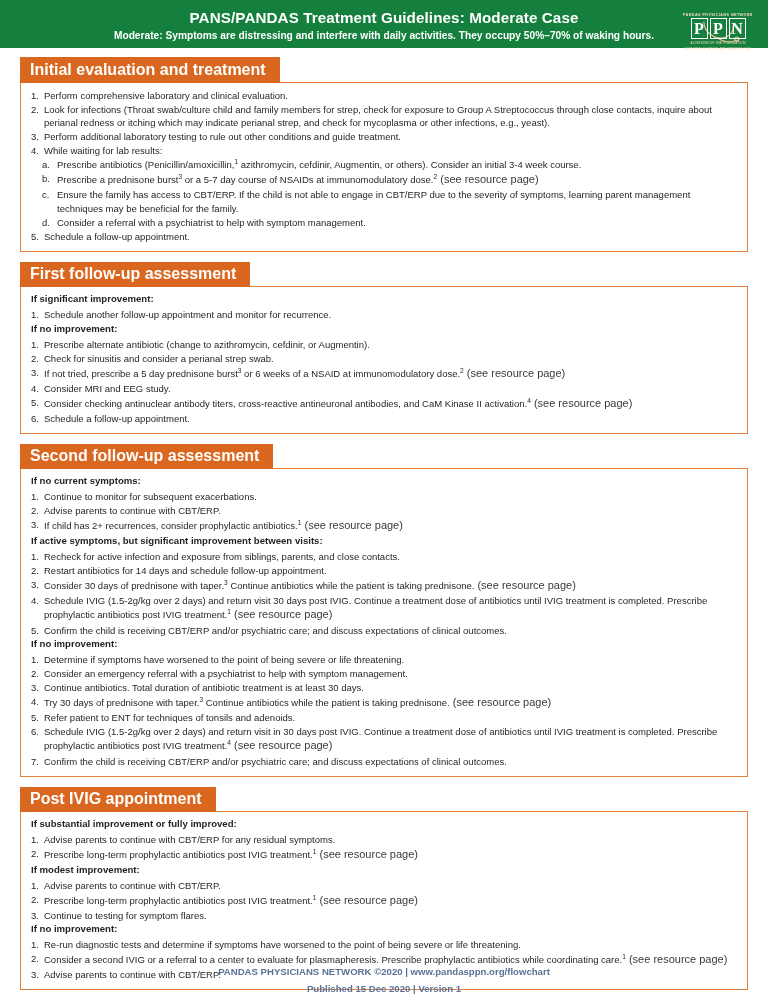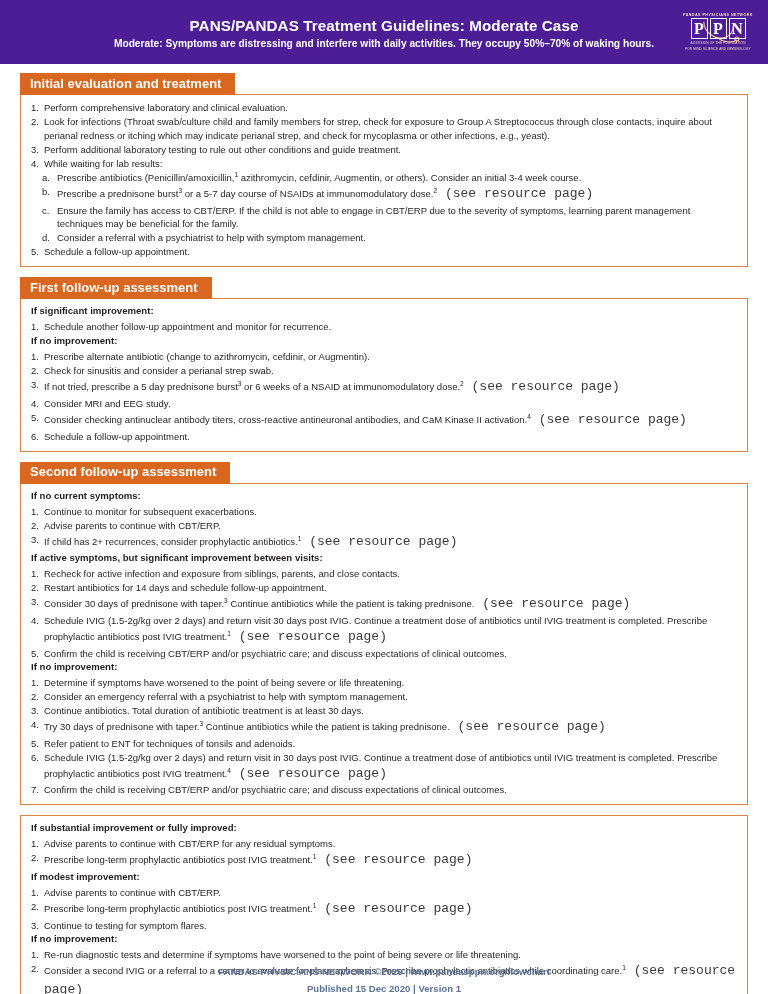--- a/index.html
+++ b/index.html
@@ -11,22 +11,22 @@
     width: 768px;
     height: 994px;
     font-family: "Liberation Sans", sans-serif;
     color: #231f20;
     position: relative;
     overflow: hidden;
   }
 
   
   .header {
-    background: #4c1d95;
-    height: 64px;
+    background: #15803d;
+    height: 48px;
     position: relative;
     display: flex;
     flex-direction: column;
     align-items: center;
     justify-content: center;
     padding-top: 2px;
     box-sizing: border-box;
   }
   .header-title {
     color: #ffffff;
@@ -113,21 +113,21 @@
 
   .section {
     margin-bottom: 10px;
   }
   .section:last-of-type { margin-bottom: 0; }
 
   .section-tab {
     display: inline-block;
     background: #d9671f;
     color: #ffffff;
-    font-size: 13px;
+    font-size: 16px;
     font-weight: bold;
     padding: 3.5px 14px 4.5px 10px;
     line-height: 1.1;
     position: relative;
     z-index: 3;
     margin-bottom: -1px;
   }
   .section-body {
     border: 1px solid #e0803f;
     border-top: 1px solid #e0803f;
@@ -180,23 +180,22 @@
     top: 0;
     width: 15px;
     text-align: left;
   }
   sup {
     font-size: 6.6px;
     vertical-align: super;
     line-height: 0;
   }
   .res {
-    font-size: 13px;
+    font-size: 11px;
     color: #3a3a3a;
-    font-family: Liberation Mono, monospace;
   }
 
   
   .footer {
     position: absolute;
     left: 0;
     right: 0;
     bottom: 0;
     height: 28px;
     padding: 0 20px;
@@ -296,21 +295,21 @@
             <li class="item"><span class="marker">1.</span><span>Determine if symptoms have worsened to the point of being severe or life threatening.</span></li>
             <li class="item"><span class="marker">2.</span><span>Consider an emergency referral with a psychiatrist to help with symptom management.</span></li>
             <li class="item"><span class="marker">3.</span><span>Continue antibiotics. Total duration of antibiotic treatment is at least 30 days.</span></li>
             <li class="item"><span class="marker">4.</span><span>Try 30 days of prednisone with taper.<sup>3</sup> Continue antibiotics while the patient is taking prednisone.<span class="res"> (see resource page)</span></span></li>
             <li class="item"><span class="marker">5.</span><span>Refer patient to ENT for techniques of tonsils and adenoids.</span></li>
             <li class="item"><span class="marker">6.</span><span>Schedule IVIG (1.5-2g/kg over 2 days) and return visit in 30 days post IVIG. Continue a treatment dose of antibiotics until IVIG treatment is completed. Prescribe prophylactic antibiotics post IVIG treatment.<sup>4</sup><span class="res"> (see resource page)</span></span></li>
             <li class="item"><span class="marker">7.</span><span>Confirm the child is receiving CBT/ERP and/or psychiatric care; and discuss expectations of clinical outcomes.</span></li>
           </ol>
         </div>
       </div></div>
-    <div class="section"><div class="section-body">
+    <div class="section"><div class="section-tab">Post IVIG appointment</div><div class="section-body">
         <div class="group">
           <div class="group-label">If substantial improvement or fully improved:</div>
           <ol class="items">
             <li class="item"><span class="marker">1.</span><span>Advise parents to continue with CBT/ERP for any residual symptoms.</span></li>
             <li class="item"><span class="marker">2.</span><span>Prescribe long-term prophylactic antibiotics post IVIG treatment.<sup>1</sup><span class="res"> (see resource page)</span></span></li>
           </ol>
         </div>
         <div class="group">
           <div class="group-label">If modest improvement:</div>
           <ol class="items">

